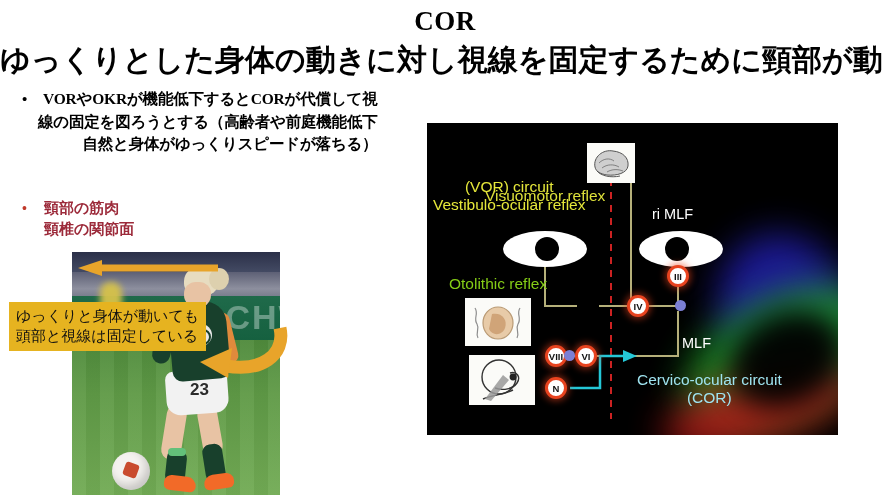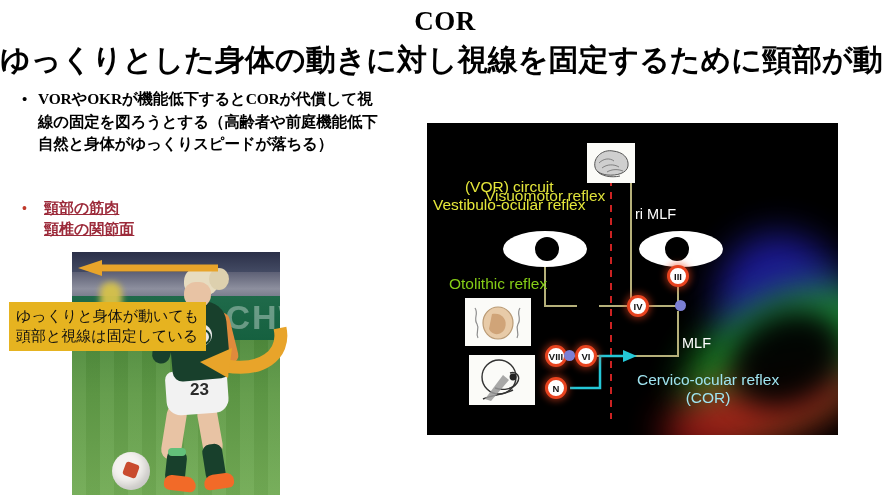--- a/index.html
+++ b/index.html
@@ -32,33 +32,33 @@
   .bullet-row { display:flex; align-items:flex-start; }
   .bullet-dot {
     width:16px; flex:0 0 16px; text-align:left;
     font-size:15px; line-height:22px; color:#000;
   }
   .bullet-body {
     font-family:"Liberation Serif", serif;
     font-weight:bold; font-size:15.5px; line-height:22.5px;
     color:#000; letter-spacing:-0.2px;
   }
-  .bullet-body div { white-space:nowrap; }
+  .bullet-body div { white-space:nowrap;text-align:right; }
 
   .bullet-block-2 { position:absolute; left:22px; top:198px; width:300px; }
   .bullet-dot-red {
     width:22px; flex:0 0 22px;
     font-size:14px; line-height:21px; color:#c0392b;
   }
   .bullet-body-red {
     font-family:"Liberation Serif", serif;
     font-weight:bold; font-size:15px; line-height:21px;
     color:#9c2a3a;
   }
-  .bullet-body-red div { white-space:nowrap;text-decoration:underline; }
+  .bullet-body-red div { white-space:nowrap; }
 
   
   #photo {
     position:absolute; left:72px; top:252px; width:208px; height:243px;
     overflow:hidden; background:#2d5a2d;
   }
   .ph-sky {
     position:absolute; left:0; top:0; width:100%; height:20px;
     background:linear-gradient(180deg,#2b3048 0%, #434a63 100%);
   }
@@ -138,21 +138,21 @@
   .glow { position:absolute; border-radius:50%; filter:blur(18px); }
   .glow-green { left:250px; top:175px; width:210px; height:120px; background:#1f9b2a; opacity:0.85; transform:rotate(-28deg); }
   .glow-blue  { left:292px; top:110px; width:130px; height:150px; background:#2320b8; opacity:0.8; transform:rotate(-20deg); }
   .glow-red   { left:232px; top:250px; width:200px; height:70px; background:#b41818; opacity:0.85; transform:rotate(-18deg); }
   .glow-dark  { left:300px; top:190px; width:120px; height:92px; background:#000; opacity:0.95; filter:blur(14px); transform:rotate(-25deg); }
 
   .lbl { position:absolute; white-space:nowrap; font-family:"Liberation Sans", sans-serif; }
   .lbl-vor   { left:6px; top:55px; color:#e6e83a; font-size:15.5px; }
   .lbl-vis   { left:28px; top:64px; color:#dde03a; font-size:15.5px; text-align:center; line-height:17px;margin-left:30px; }
   .lbl-oto   { left:22px; top:152px; color:#84cc16; font-size:15.5px; }
-  .lbl-rimlf { left:208px; top:83px; color:#ffffff; font-size:14.5px; }
+  .lbl-rimlf { left:225px; top:83px; color:#ffffff; font-size:14.5px; }
   .lbl-mlf   { left:255px; top:212px; color:#ffffff; font-size:14.5px; }
   .lbl-cor   { left:210px; top:248px; color:#9fe3ef; font-size:15.5px; text-align:center; line-height:18px; }
 
   .inset { position:absolute; background:#fbfbf8; }
   .inset-brain { left:160px; top:20px; width:48px; height:40px; }
   .inset-oto   { left:38px; top:175px; width:66px; height:48px; }
   .inset-head  { left:42px; top:232px; width:66px; height:50px; }
 
   .eye { position:absolute; background:#fff; border-radius:50%; }
   .eye-l { left:76px; top:108px; width:84px; height:36px; }
@@ -329,18 +329,18 @@
 
     <div class="lbl lbl-vor">
       <div style="text-align:center">(VOR) circuit</div>
       <div>Vestibulo-ocular reflex</div>
     </div>
     <div class="lbl lbl-vis">Visuomotor reflex</div>
     <div class="lbl lbl-oto">Otolithic reflex</div>
     <div class="lbl lbl-rimlf">ri MLF</div>
     <div class="lbl lbl-mlf">MLF</div>
     <div class="lbl lbl-cor">
-      <div>Cervico-ocular reflex</div>
+      <div>Cervico-ocular circuit</div>
       <div>(COR)</div>
     </div>
 
   </div>
 </div>
 
 </body></html>

